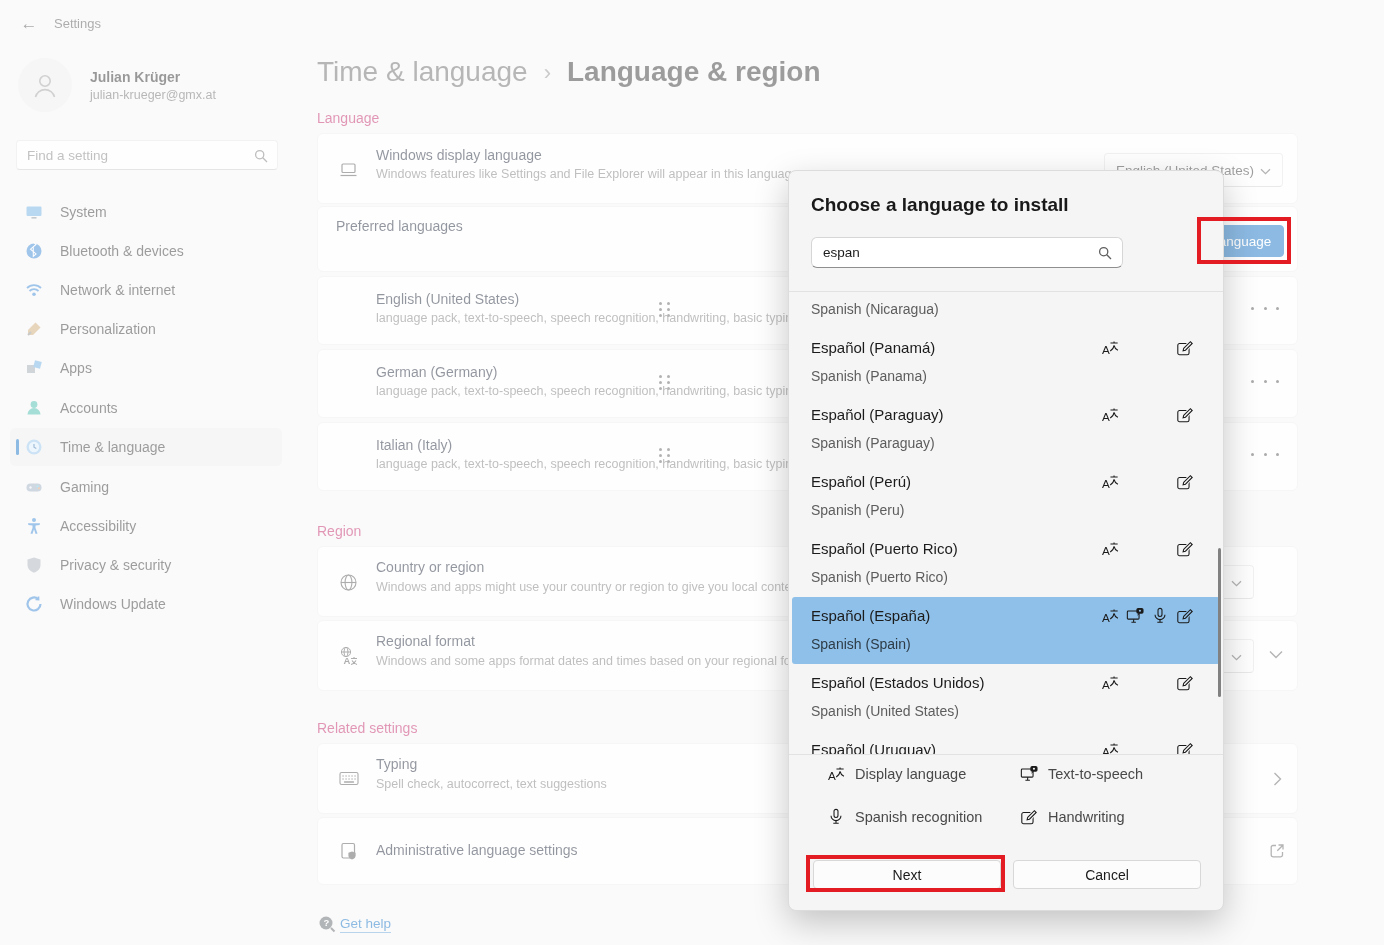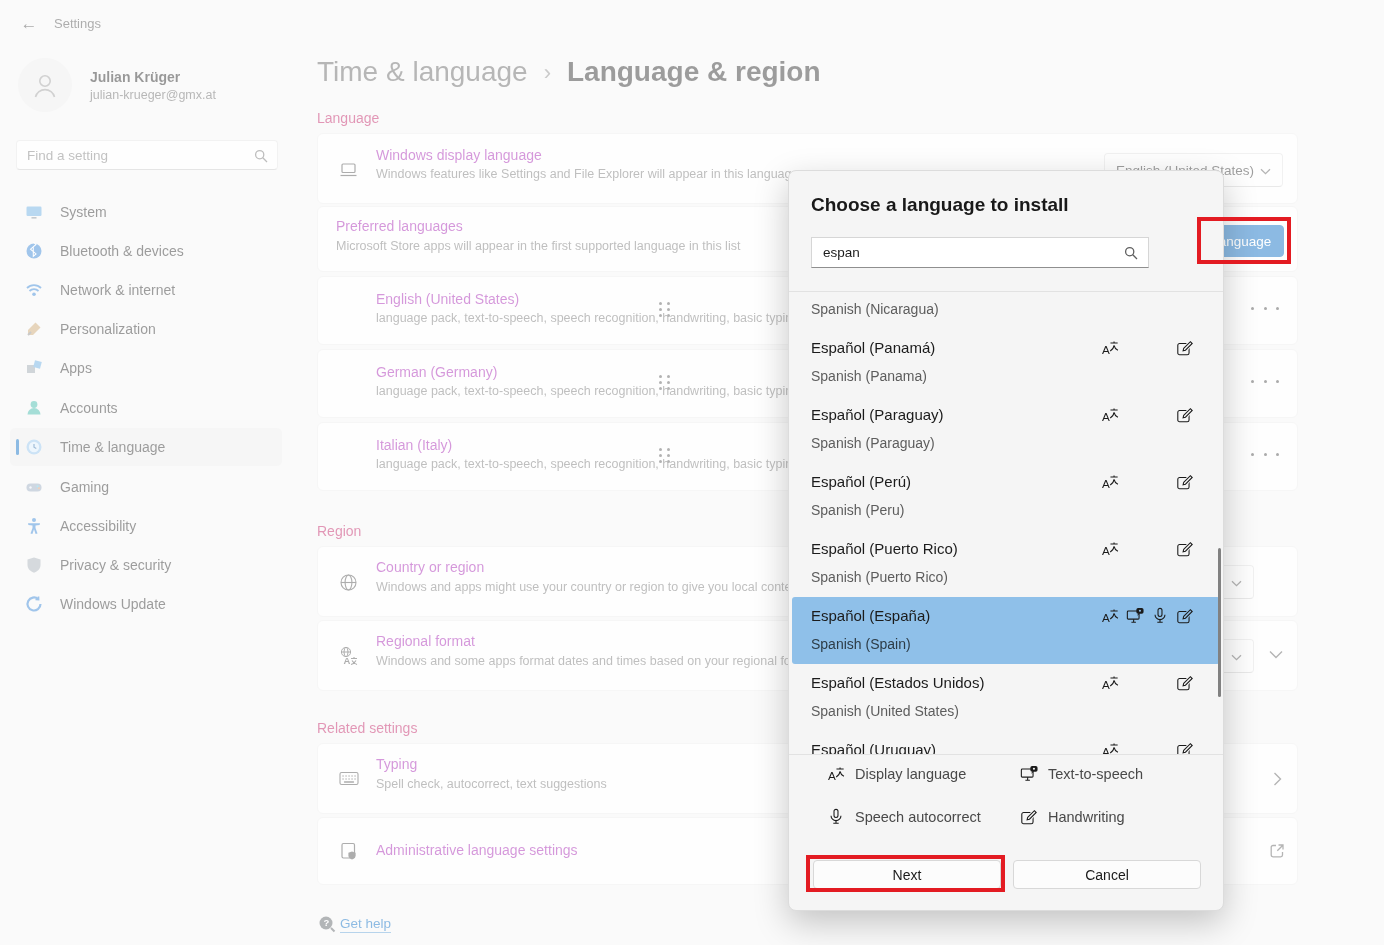--- a/index.html
+++ b/index.html
@@ -34,21 +34,21 @@
 
   
   .crumb { left:317px; top:56px; display:flex; align-items:center; font-size:28px; }
   .crumb .p1 { color:#5d5d5d; }
   .crumb .sep { color:#8a8a8a; font-size:22px; margin:2px 16px 0; }
   .crumb .p2 { color:#252525; font-weight:600; }
 
   .sec-label { font-size:14px; color:#be185d; }
 
   .card { background:#fdfdfd; border:1px solid #ebebeb; border-radius:6px; width:981px; left:317px; }
-  .card .ct { position:absolute; left:58px; font-size:14px; color:#a21caf; white-space:nowrap; }
+  .card .ct { position:absolute; left:58px; font-size:14px; color:#0f172a; white-space:nowrap; }
   .card .cs { position:absolute; left:58px; font-size:12.5px; color:#717171; white-space:nowrap; }
   .card .cicon { position:absolute; left:21px; color:#494949; }
 
   .combo { position:absolute; background:#fdfdfd; border:1px solid #e0e0e0; border-bottom-color:#cfcfcf; border-radius:4px; display:flex; align-items:center; }
   .combo .cv { font-size:13.5px; color:#2a2a2a; margin-left:11px; white-space:nowrap; }
   .combo .chev { position:absolute; right:11px; top:14px; }
 
   .accent-btn { position:absolute; background:#0067c0; border:1px solid #0067c0; border-radius:4px; color:#ffffff; font-size:13.5px; display:flex; align-items:center; justify-content:center; }
 
   .drag-dots { position:absolute; left:341px; display:grid; grid-template-columns:4px 4px; grid-gap:3px 4px; }
@@ -58,21 +58,21 @@
   .dots3 i { width:3px; height:3px; border-radius:50%; background:#454545; }
 
   .gethelp-label { font-size:13.5px; color:#0067c0; border-bottom:1px solid rgba(0,103,192,.6); padding-bottom:1px; }
 
   
   .overlay { left:0; top:0; width:1384px; height:945px; background:rgba(255,255,255,0.55); z-index:10; }
 
   
   .dialog { left:788px; top:170px; width:436px; height:741px; background:#f5f5f5; border:1px solid #dcdcdc; border-radius:8px; box-shadow:0 12px 34px rgba(0,0,0,0.22); z-index:20; }
   .dlg-title { position:absolute; left:22px; top:23px; font-size:19px; font-weight:600; color:#191919; }
-  .dlg-search { position:absolute; left:22px; top:66px; width:338px; height:31px; background:#ffffff; border:1px solid #d6d6d6; border-bottom:1.5px solid #8f8f8f; border-radius:0; }
+  .dlg-search { position:absolute; left:22px; top:66px; width:312px; height:31px; background:#ffffff; border:1px solid #d6d6d6; border-bottom:1.5px solid #8f8f8f; border-radius:6px; }
   .dlg-search input { position:absolute; left:11px; top:2px; width:350px; height:25px; border:0; outline:0; background:transparent; font-family:inherit; font-size:13.5px; color:#1b1b1b; }
   .dlg-search .mag { position:absolute; right:10px; top:8px; }
   .dlg-divider { position:absolute; left:0; width:434px; height:1px; background:#e2e2e2; }
 
   .dlg-list { position:absolute; left:0; top:121px; width:434px; height:462px; overflow:hidden;text-align:center; }
   .dlg-item { position:relative; height:67px; margin:0 3px; border-radius:3px; }
   .dlg-item.selected { background:#8fc0e9; }
   .dlg-item .prim { position:absolute; left:19px; top:8px; line-height:22px; font-size:15px; color:#1b1b1b; white-space:nowrap; }
   .dlg-item .sec  { position:absolute; left:19px; top:36px; line-height:22px; font-size:14px; color:#5d5d5d; white-space:nowrap; }
   .dlg-item .feat { position:absolute; right:23px; top:10px; display:flex; }
@@ -215,21 +215,20 @@
       <div class="combo" style="left:786px;top:19px;width:179px;height:34px">
         <span class="cv">English (United States)</span>
         <svg class="chev" width="11" height="7" viewBox="0 0 11 7" fill="none" stroke="#5a5a5a" stroke-width="1.3">
             <path d="M1 1.2 L5.5 5.6 L10 1.2"></path>
           </svg>
       </div>
     </div>
 
     <div class="abs card" style="top:206px;height:66px">
       <div class="ct" style="left:18px;top:11px">Preferred languages</div>
-      <div class="cs" style="left:18px;top:32px">Microsoft Store apps will appear in the first supported language in this list</div>
       <div class="accent-btn" style="left:846px;top:18px;width:120px;height:32px">
         <span>Add a language</span>
       </div>
     </div>
 
     <div class="abs card" style="top:276px;height:69px">
       <span class="drag-dots" style="top:25px">
           <i></i>
           <i></i>
           <i></i>
@@ -567,21 +566,21 @@
           <circle cx="15.5" cy="4.2" r="1.2" fill="#f5f5f5" stroke="none"></circle>
         </svg>
       <span class="ll">Text-to-speech</span>
     </div>
     <div class="legend-cell" style="left:38px;top:637px">
       <svg width="18" height="18" viewBox="0 0 20 20" fill="none" stroke="currentColor" stroke-width="1.2">
           <rect x="7.8" y="1.5" width="4.4" height="9" rx="2.2"></rect>
           <path d="M4.5 8.5 a5.5 5.5 0 0 0 11 0"></path>
           <path d="M10 14 v3 M7 17 h6"></path>
         </svg>
-      <span class="ll">Speech autocorrect</span>
+      <span class="ll">Spanish recognition</span>
     </div>
     <div class="legend-cell" style="left:231px;top:637px">
       <svg width="18" height="18" viewBox="0 0 20 20" fill="none" stroke="currentColor" stroke-width="1.2">
           <rect x="2" y="5" width="12.5" height="12.5" rx="2"></rect>
           <path d="M8.5 10.5 l7.5-7.5 2 2 -7.5 7.5 -2.6.6z" stroke="#f5f5f5" stroke-width="3.4"></path>
           <path d="M8.5 10.5 l7.5-7.5 2 2 -7.5 7.5 -2.6.6z"></path>
         </svg>
       <span class="ll">Handwriting</span>
     </div>
 

